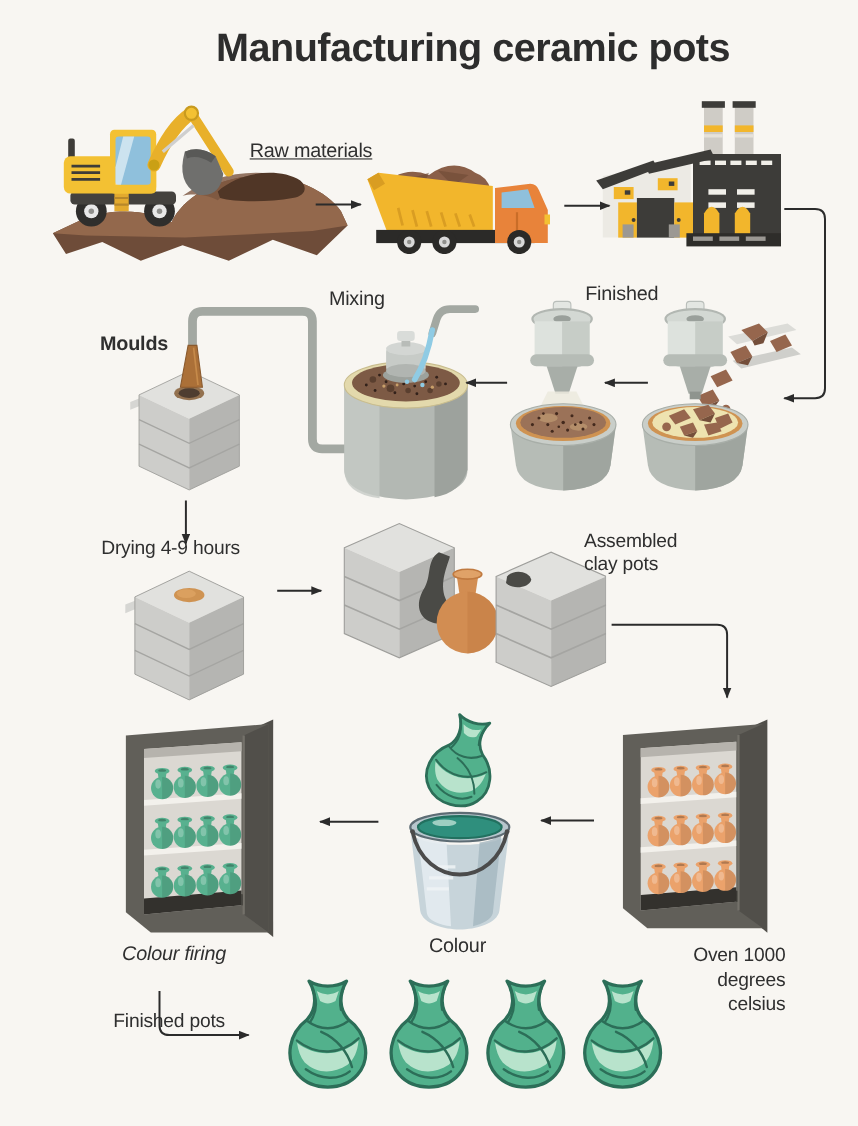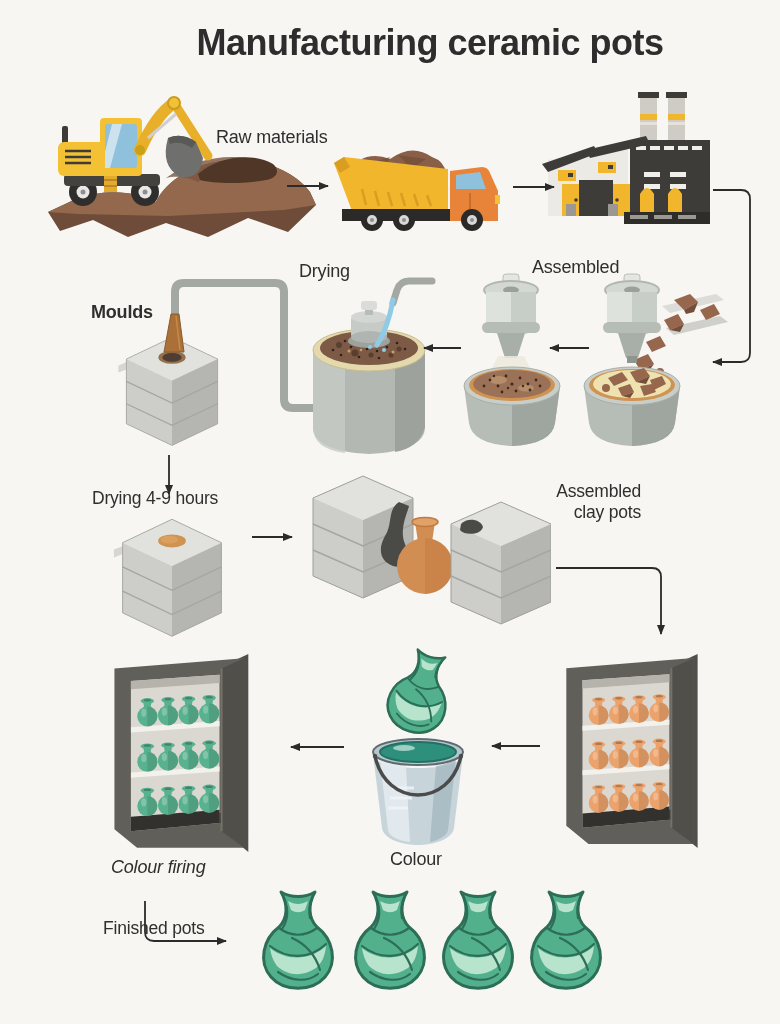--- a/index.html
+++ b/index.html
@@ -7,26 +7,26 @@
           font-family:"Liberation Sans", sans-serif;}
   #title{position:absolute;left:0;top:22px;width:780px;text-align:center;
          font-size:36px;font-weight:700;color:#2d2d2d;letter-spacing:-0.5px;padding-left:40px;}
   .label{position:absolute;font-size:18px;font-weight:500;color:#2f2f2f;letter-spacing:-0.2px;}
   .art,.layer{position:absolute;}
   .layer{left:0;top:0;width:780px;height:1024px;pointer-events:none;}
   #pipes-layer{z-index:1;}
   .art{z-index:2;}
   .label{z-index:3;}
   #arrows-layer{z-index:4;}
-  #lbl-raw{left:216px;top:127px;}
+  #lbl-raw{left:227px;top:127px;text-decoration:underline;}
   #lbl-crushing{left:532px;top:257px;}
   #lbl-mixing{left:299px;top:261px;}
   #lbl-moulds{left:91px;top:302px;font-weight:bold;}
   #lbl-drying{left:92px;top:488px;font-size:17.5px;}
-  #lbl-assembled{left:531px;top:481px;width:110px;text-align:right;line-height:21px;font-size:17.5px;}
+  #lbl-assembled{left:531px;top:481px;width:110px;text-align:left;line-height:21px;font-size:17.5px;}
   #lbl-oven{left:596px;top:857px;width:118px;text-align:right;line-height:22px;font-size:17.5px;}
   #lbl-colour{left:390px;top:849px;}
   #lbl-colour-firing{left:111px;top:857px;font-style:italic;}
   #lbl-finished{left:103px;top:918px;font-size:17.5px;}
   .c-orange{color:#eba26b;}
   .c-teal{color:#58b18f;}
   .c-teal2{color:#52b18c;}
 </style>
 </head>
 <body>
@@ -428,25 +428,26 @@
   <svg class="art" style="left:256px;top:882px;width:390px;height:118px" viewBox="0 0 390 118">
     <g class="c-teal2">
       <use href="#fancy-pot" x="2" y="6" width="80" height="106"></use>
       <use href="#fancy-pot" x="94" y="6" width="80" height="106"></use>
       <use href="#fancy-pot" x="182" y="6" width="80" height="106"></use>
       <use href="#fancy-pot" x="270" y="6" width="80" height="106"></use>
     </g>
   </svg>
 
   <div class="label" id="lbl-raw">Raw materials</div>
-  <div class="label" id="lbl-crushing">Assembled</div>
-  <div class="label" id="lbl-mixing">Drying</div>
+  <div class="label" id="lbl-crushing">Finished</div>
+  <div class="label" id="lbl-mixing">Mixing</div>
   <div class="label" id="lbl-moulds">Moulds</div>
   <div class="label" id="lbl-drying">Drying 4-9 hours</div>
   <div class="label" id="lbl-assembled">Assembled clay pots</div>
+  <div class="label" id="lbl-oven">Oven 1000 degrees celsius</div>
   <div class="label" id="lbl-colour">Colour</div>
   <div class="label" id="lbl-colour-firing">Colour firing</div>
   <div class="label" id="lbl-finished">Finished pots</div>
 
   <svg id="arrows-layer" class="layer" viewBox="0 0 780 1024">
     <defs>
       <marker id="ah" markerUnits="userSpaceOnUse" markerWidth="12" markerHeight="10" refX="9" refY="4" orient="auto">
         <path d="M0,0 L10,4 L0,8 Z" fill="#2b2b2b"></path>
       </marker>
     </defs>

